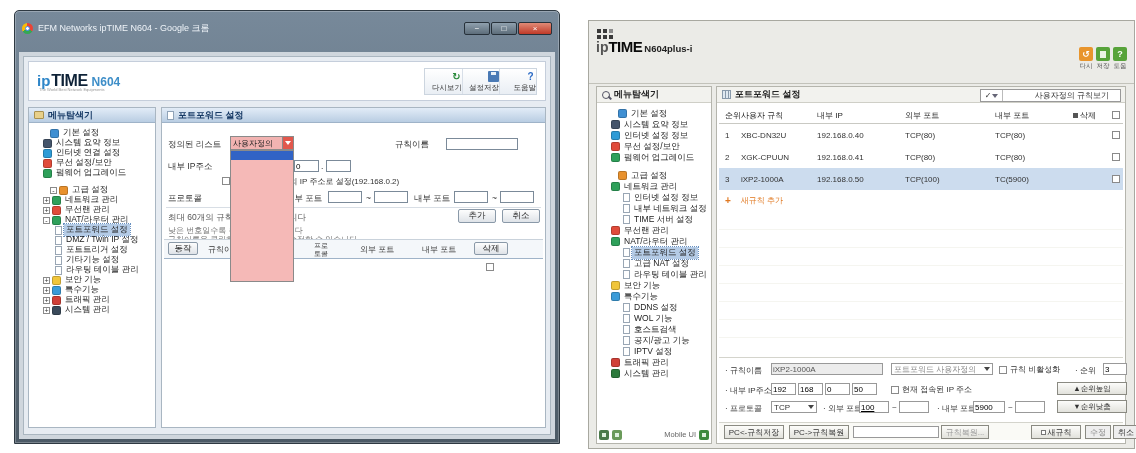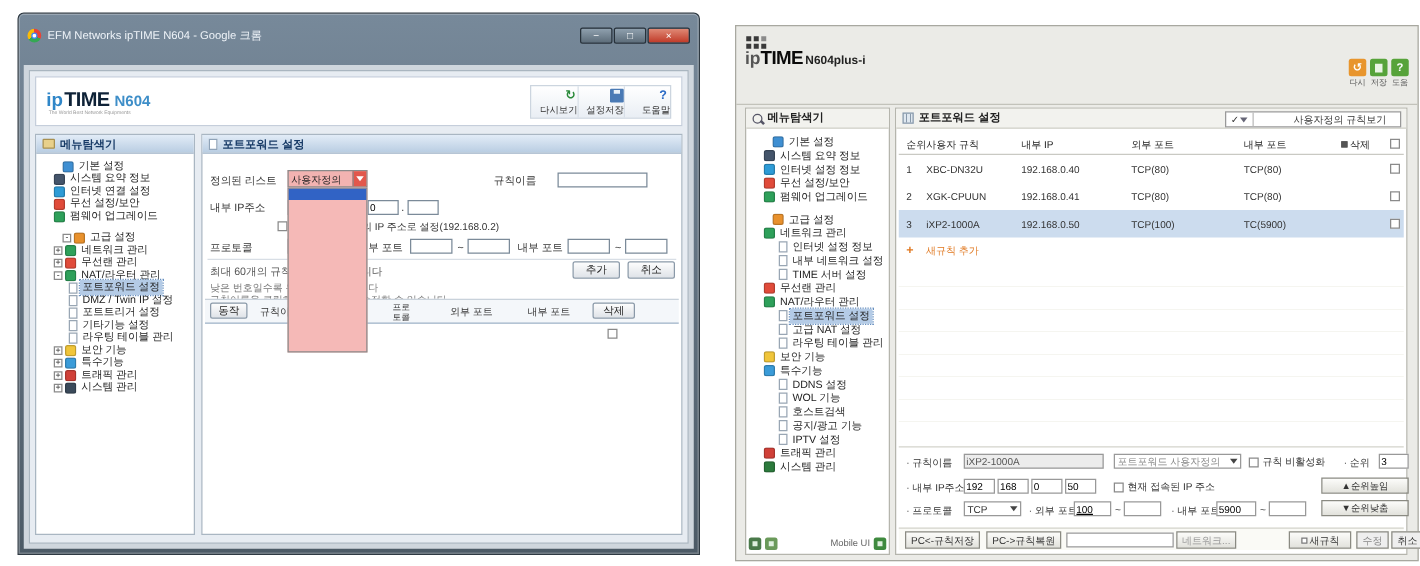--- a/index.html
+++ b/index.html
@@ -611,21 +611,21 @@
       <input class="rin" style="left: 254px; top: 42px; width: 32px;" value="5900">
       <span class="abs" style="left:289px;top:44px">~</span>
       <input class="rin" style="left: 296px; top: 42px; width: 30px;" value="">
       <div class="rbtn" style="left:338px;top:41px;width:70px">▼순위낮춤</div>
     </div>
 
     <div class="rbar">
       <div class="rbtn" style="left:5px;width:60px">PC&lt;-규칙저장</div>
       <div class="rbtn" style="left:70px;width:60px">PC-&gt;규칙복원</div>
       <input class="rin" style="left: 134px; top: 3px; width: 86px;">
-      <div class="rbtn" style="left:222px;width:48px;color:#999">네트워크...</div>
+      <div class="rbtn" style="left:222px;width:48px;color:#999">규칙복원...</div>
       <div class="rbtn" style="left:312px;width:50px">
           <span class="sqico"></span>
           <span>새규칙</span>
         </div>
       <div class="rbtn" style="left:366px;width:26px;background:#eee;color:#888">수정</div>
       <div class="rbtn" style="left:394px;width:26px;background:#eee">취소</div>
     </div>
   </div>
 </div>
 

